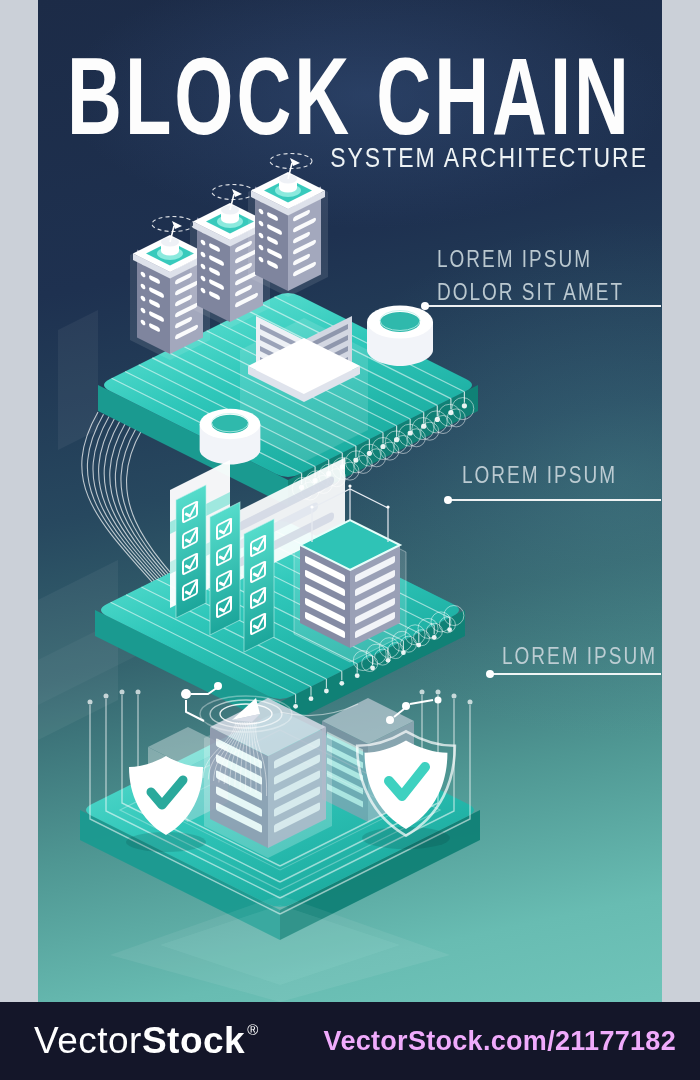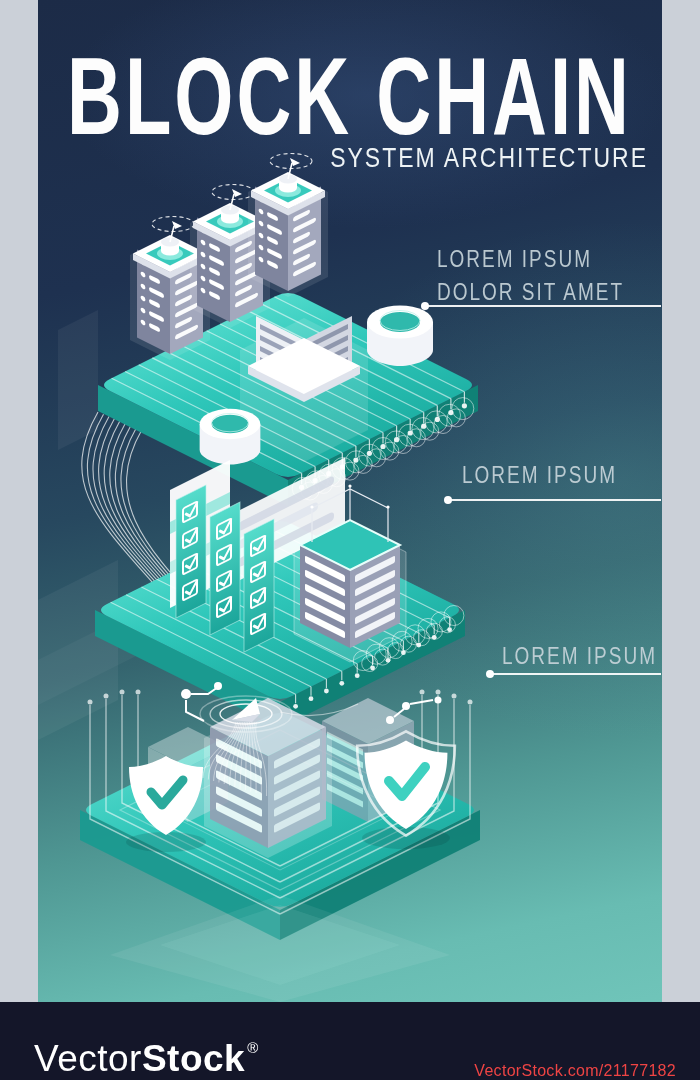--- a/index.html
+++ b/index.html
@@ -41,27 +41,27 @@
     background:#ffffff;
   }
   .lead1{top:305px;left:387px;width:236px;}
   .lead2{top:499px;left:410px;width:213px;}
   .lead3{top:673px;left:452px;width:171px;}
   .margin-strip{position:absolute;top:0;width:38px;height:1002px;background:#cbd0d8;}
   .margin-left{left:0;}
   .margin-right{left:662px;width:38px;}
   .footer{
     position:absolute;left:0;top:1002px;width:700px;height:78px;background:#141629;
-    display:flex;align-items:flex-end;justify-content:space-between;
+    display:flex;align-items:center;justify-content:space-between;
   }
   .vs-logo{margin-left:34px;color:#ffffff;font-size:37px;letter-spacing:.5px;}
   .vs-logo .light{font-weight:400;}
   .vs-logo .bold{font-weight:700;}
   .vs-logo sup{font-size:15px;vertical-align:18px;margin-left:2px;font-weight:400;}
-  .vs-url{margin-right:24px;color:#ef4444;font-size:16px;letter-spacing:.3px;font-weight:400;}
+  .vs-url{margin-right:24px;color:#f0abfc;font-size:27px;letter-spacing:.3px;font-weight:700;}
 </style>
 </head>
 <body>
 
 <div>
   <div class="poster">
 
     <svg width="623" height="1002" viewBox="0 0 623 1002">
       <defs>
         <linearGradient id="platTop" x1="0" y1="0" x2="0.7" y2="1">

